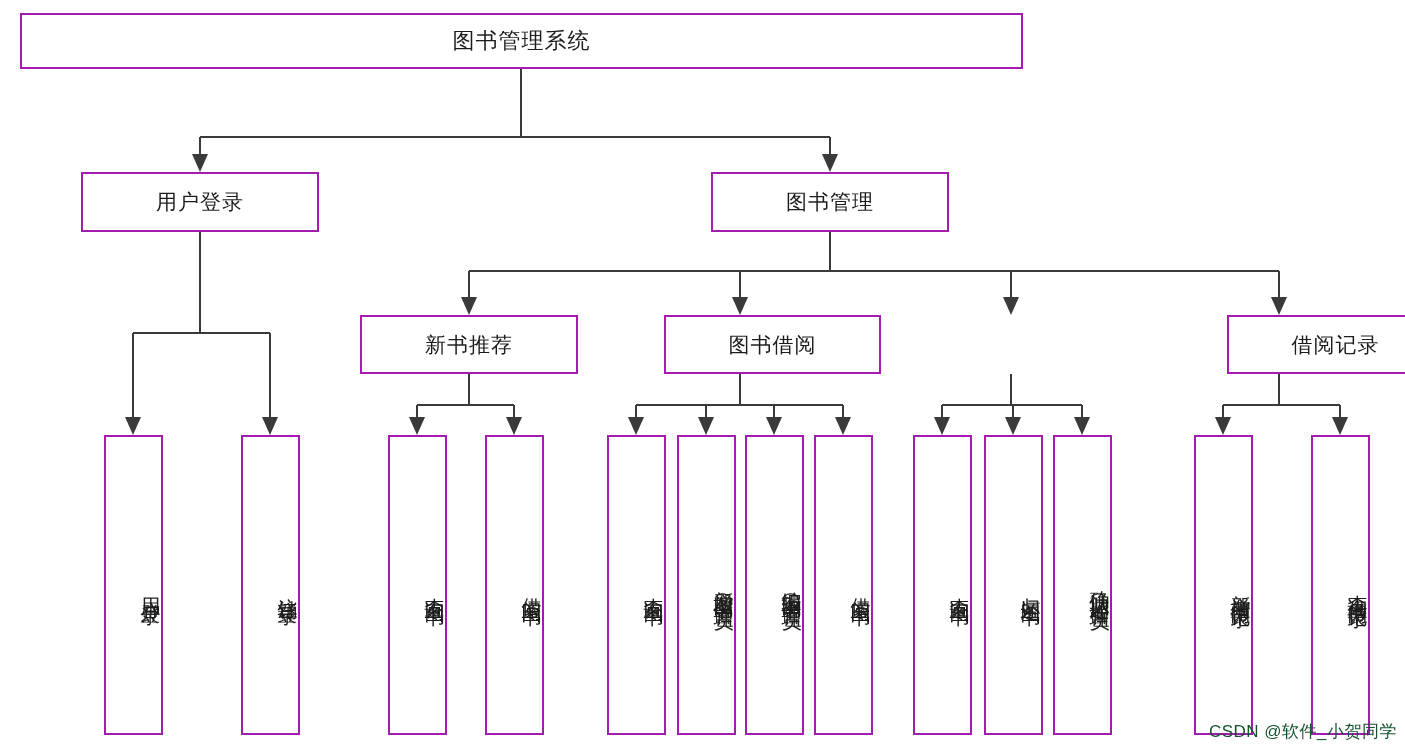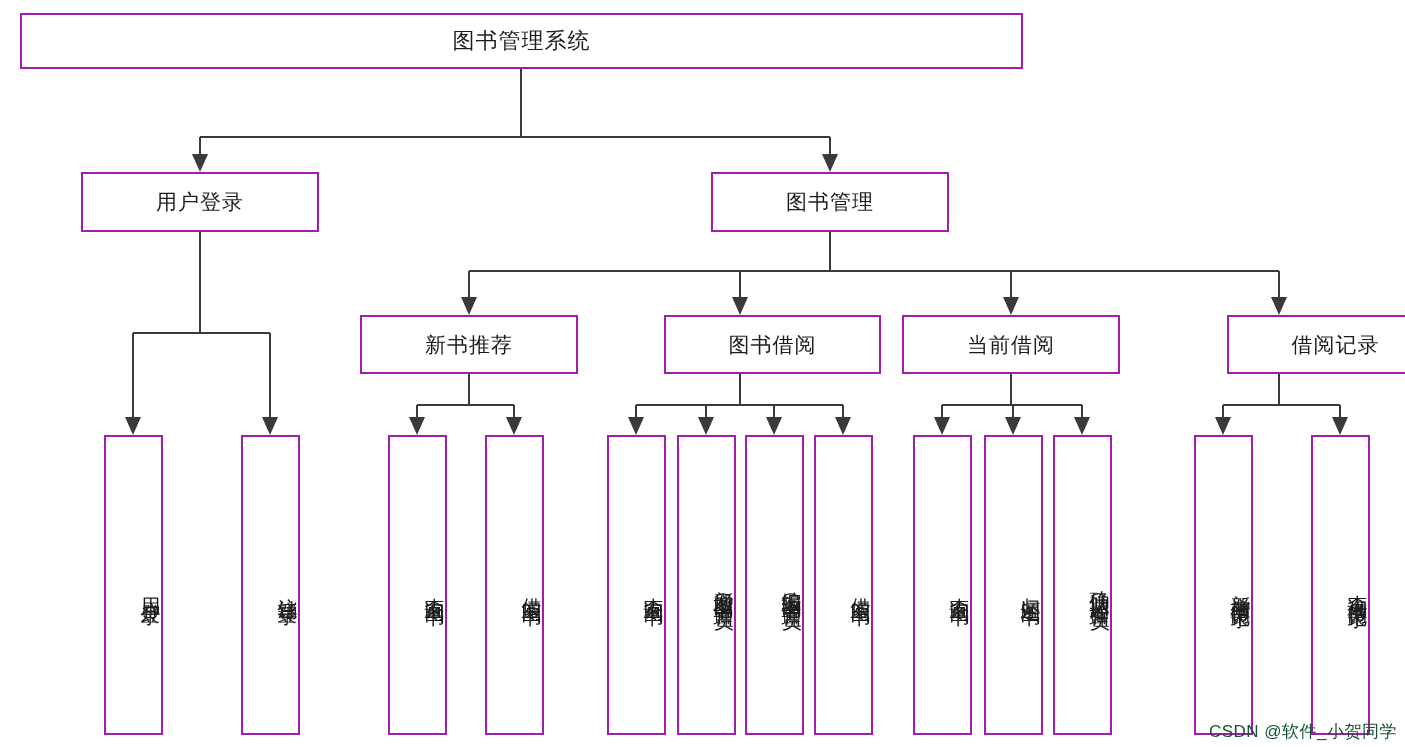--- a/index.html
+++ b/index.html
@@ -144,23 +144,20 @@
   <div class="node horizontal" id="n-l2-1" style="left: 711px; top: 172px; width: 238px; height: 60px; font-family: Liberation Mono, monospace;">
       <span>图书管理</span>
     </div>
 
   <div class="node horizontal" id="n-l3-0" style="left: 360px; top: 315px; width: 218px; height: 59px;">
       <span>新书推荐</span>
     </div>
   <div class="node horizontal" id="n-l3-1" style="left: 664px; top: 315px; width: 217px; height: 59px;">
       <span>图书借阅</span>
     </div>
-  <div class="node horizontal" id="n-l3-2" style="left: 902px; top: 315px; width: 218px; height: 59px;">
-      <span>当前借阅</span>
-    </div>
   <div class="node horizontal" id="n-l3-3" style="left: 1227px; top: 315px; width: 217px; height: 59px;">
       <span>借阅记录</span>
     </div>
 
   <div class="node vertical" id="n-lf-0" style="left: 104px; top: 435px; width: 59px; height: 300px;">
       <span>用户登录</span>
     </div>
   <div class="node vertical" id="n-lf-1" style="left: 241px; top: 435px; width: 59px; height: 300px;">
       <span>注销登录</span>
     </div>

